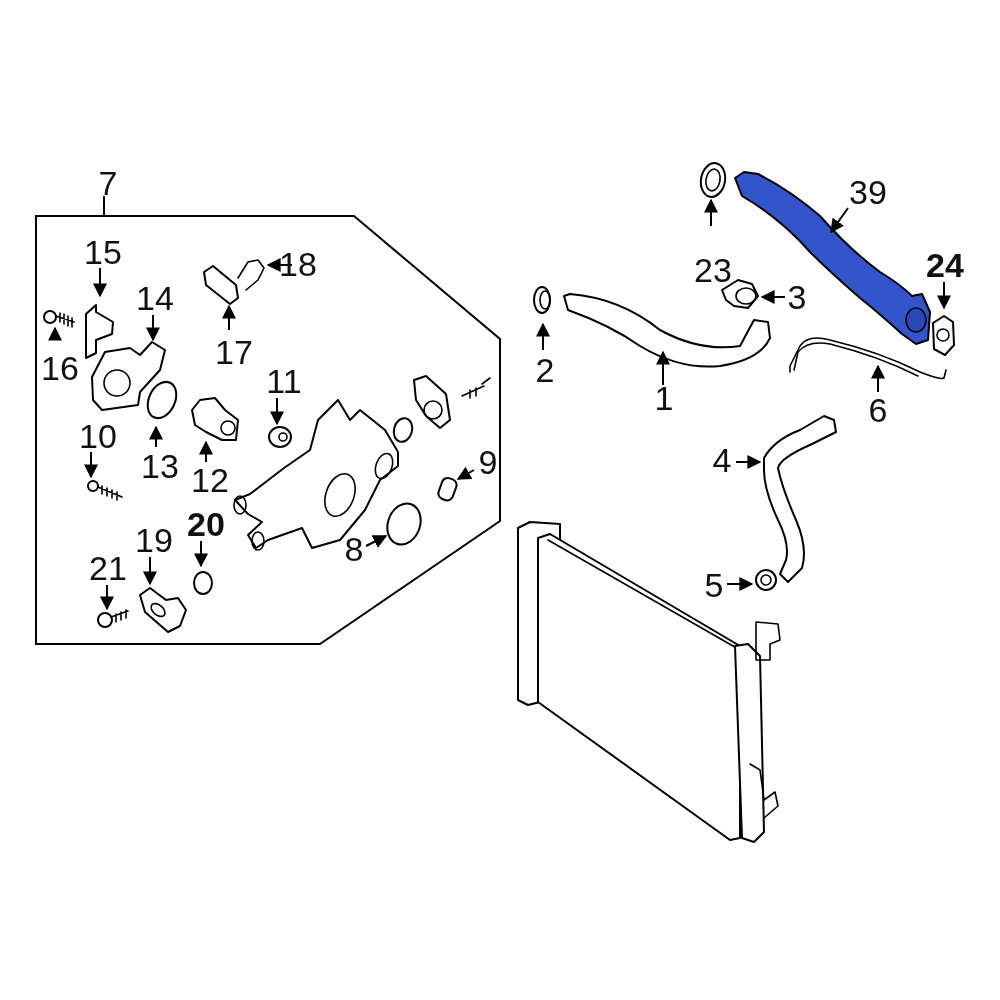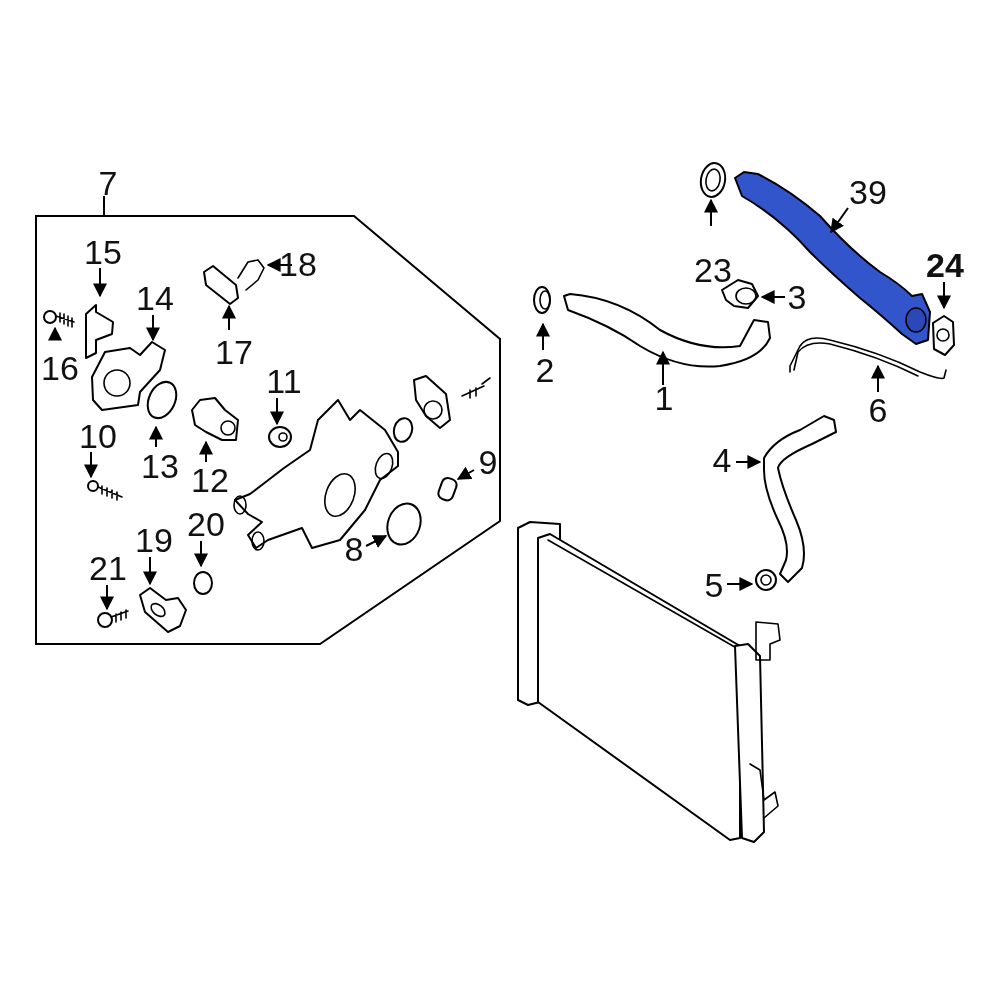--- a/index.html
+++ b/index.html
@@ -197,18 +197,18 @@
   <div class="callout" style="left:98px;top:436px;">10</div>
   <div class="callout" style="left:284px;top:381px;">11</div>
   <div class="callout" style="left:210px;top:480px;">12</div>
   <div class="callout" style="left:160px;top:466px;">13</div>
   <div class="callout" style="left:155px;top:298px;">14</div>
   <div class="callout" style="left:103px;top:252px;">15</div>
   <div class="callout" style="left:60px;top:368px;">16</div>
   <div class="callout" style="left:234px;top:352px;">17</div>
   <div class="callout" style="left:298px;top:264px;">18</div>
   <div class="callout" style="left:154px;top:540px;text-align:center;">19</div>
-  <div class="callout" style="left:206px;top:524px;">20</div>
+  <div class="callout" style="left:206px;top:524px;font-weight:bold;">20</div>
   <div class="callout" style="left:108px;top:568px;">21</div>
   <div class="callout" style="left:868px;top:192px;">39</div>
   <div class="callout" style="left:713px;top:243px;margin-top:27px;">23</div>
   <div class="callout" style="left:945px;top:265px;font-weight:bold;">24</div>
 </div>
 
 </body></html>

